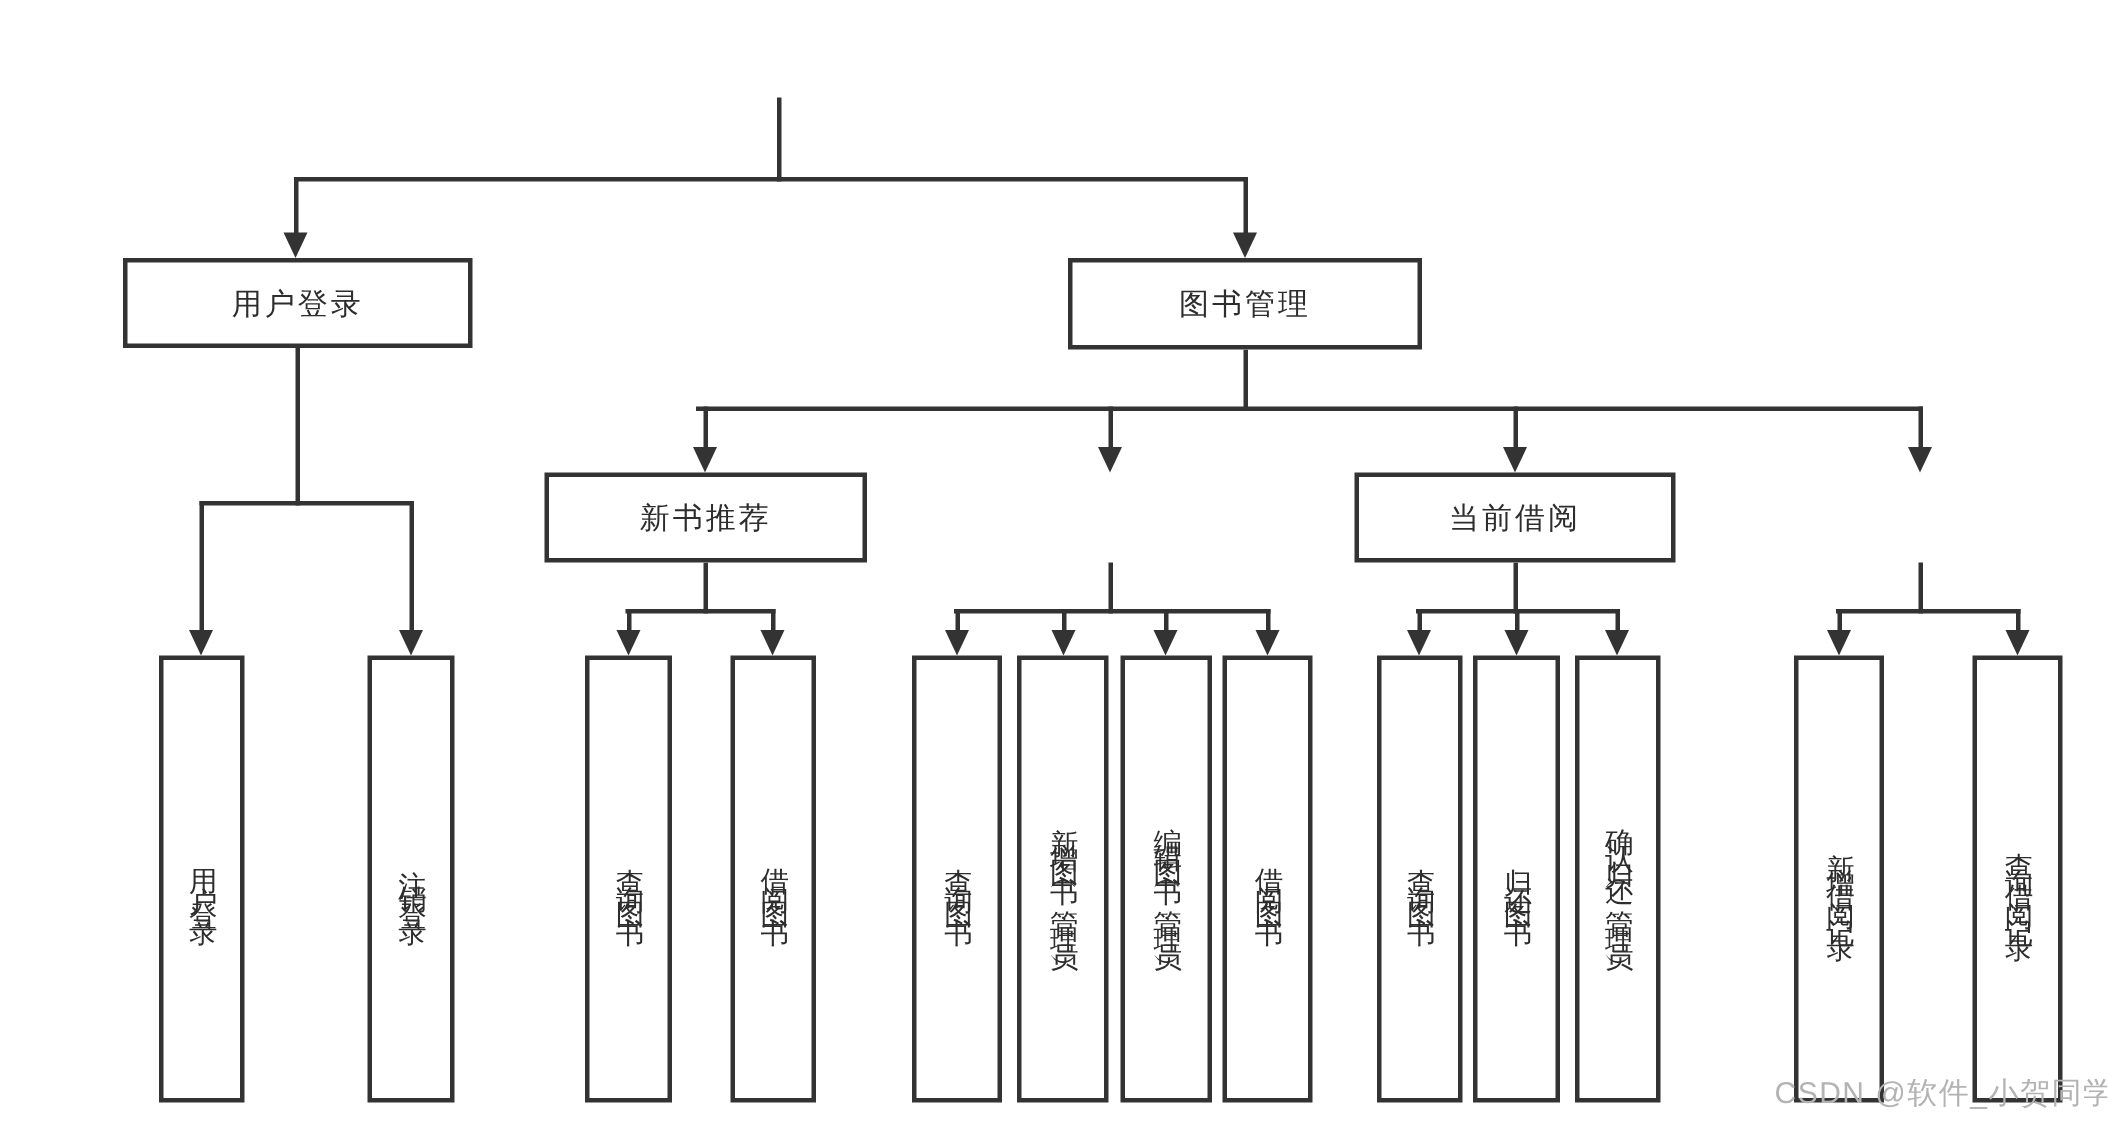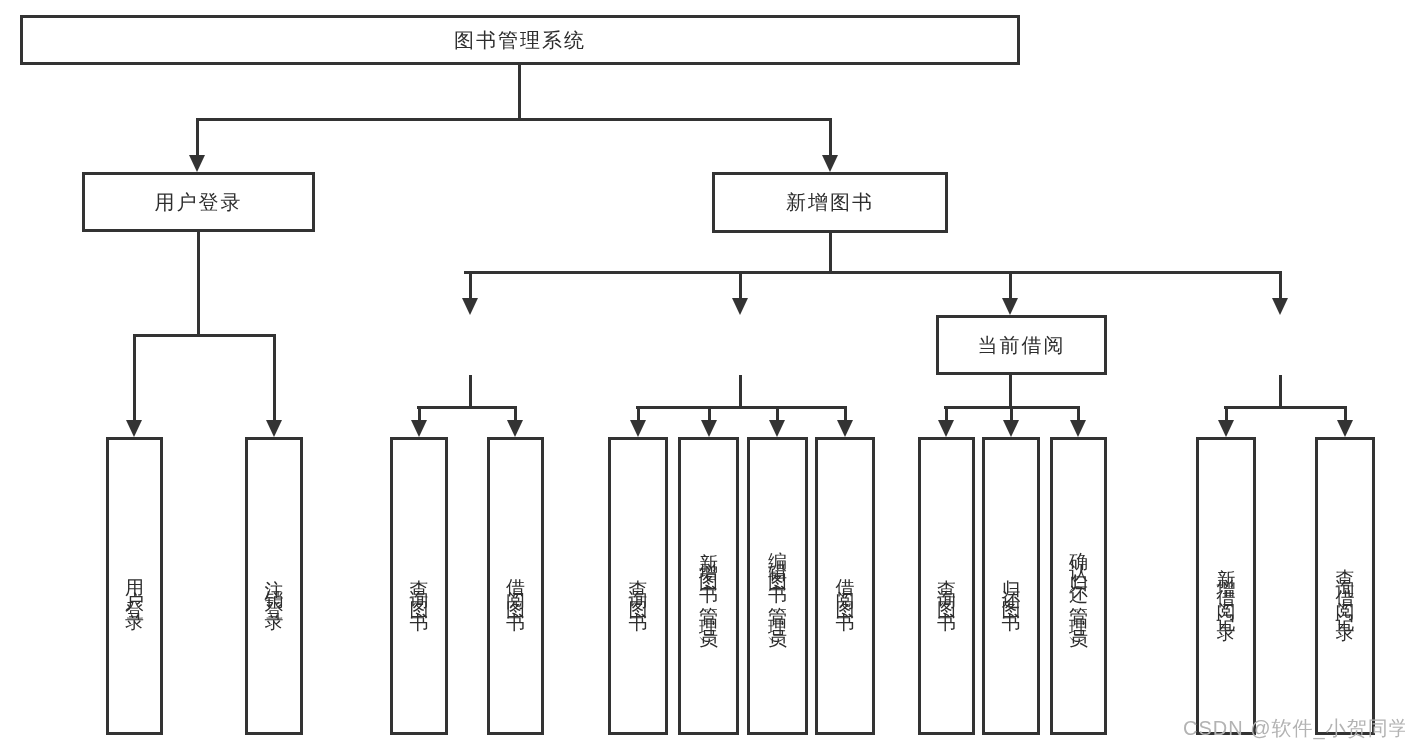--- a/index.html
+++ b/index.html
@@ -34,32 +34,32 @@
     position:absolute; left:1183px; top:715px; z-index:3;
     font-size:20px; color:var(--wm,#b3b3b3); letter-spacing:1px;
     white-space:nowrap;
   }
 </style>
 </head>
 <body>
 
 <div class="stage">
 
-  <div class="hbox" style="left:20px;top:15px;width:1000px;height:50px">
-    <span>图书管理系统</span>
-  </div>
 
   <div class="hbox" style="left:82px;top:172px;width:233px;height:60px">
     <span>用户登录</span>
   </div>
   <div class="hbox" style="left:712px;top:172px;width:236px;height:61px">
-    <span>新增图书</span>
+    <span>图书管理</span>
   </div>
 
-  <div class="hbox" style="left:936px;top:315px;width:171px;height:60px">
+  <div class="hbox" style="left:363px;top:315px;width:215px;height:60px">
+    <span>新书推荐</span>
+  </div>
+  <div class="hbox" style="left:903px;top:315px;width:214px;height:60px">
     <span>当前借阅</span>
   </div>
 
   <div class="vbox" style="left:106px;top:437px;width:57px;height:298px">
     <span>用户登录</span>
   </div>
   <div class="vbox" style="left:245px;top:437px;width:58px;height:298px">
     <span>注销登录</span>
   </div>
 

